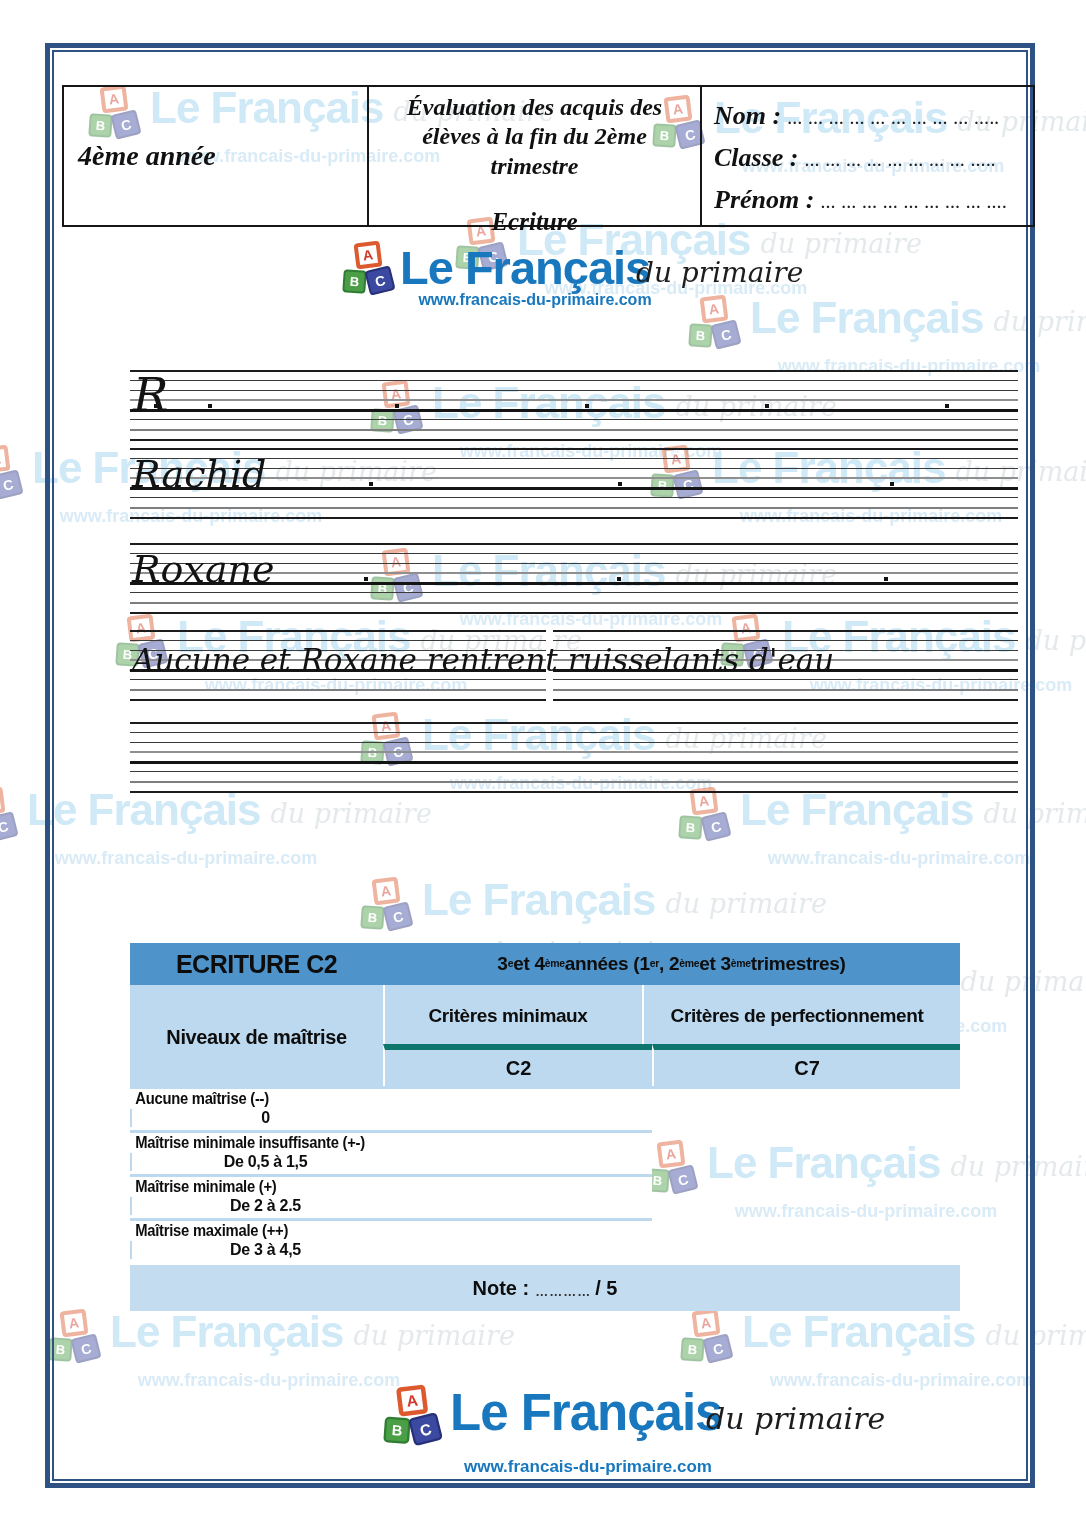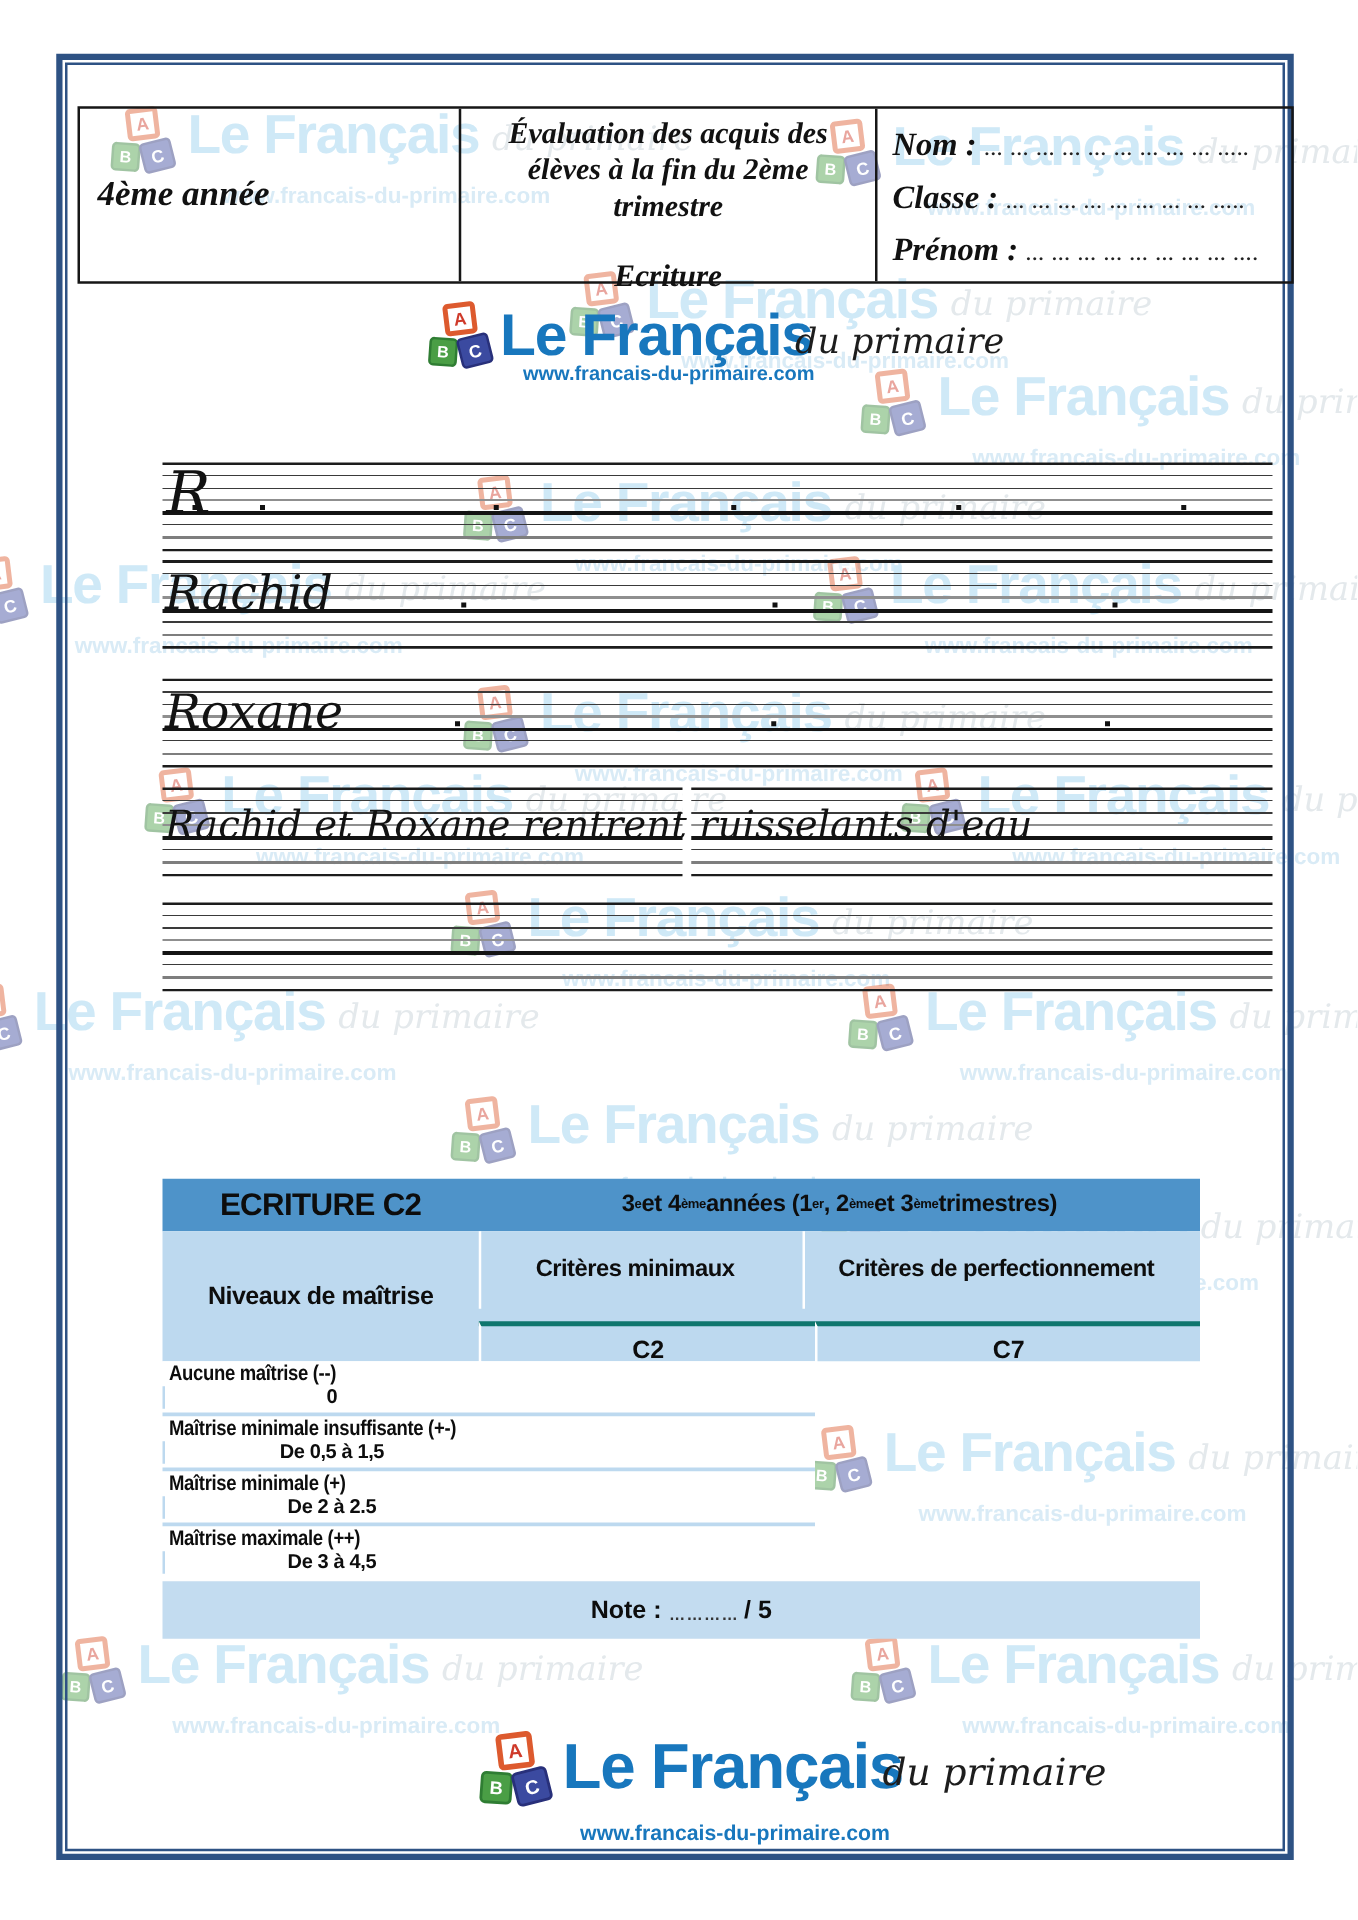--- a/index.html
+++ b/index.html
@@ -73,22 +73,22 @@
   .sc-title{width:253px;display:flex;align-items:center;justify-content:center;font-size:25px;letter-spacing:-0.5px;}
   .sc-scope{width:577px;display:flex;align-items:center;justify-content:center;font-size:19px;letter-spacing:-0.3px;}
   .sc-scope sup{font-size:0.55em;vertical-align:super;line-height:0;}
   .sc-mid{position:absolute;left:0;top:42px;width:100%;height:104px;background:#bdd9ef;}
   .sc-col1h{position:absolute;left:0;top:0;width:253px;height:104px;display:flex;align-items:center;
             justify-content:center;font-size:20px;letter-spacing:-0.4px;}
   .sc-c2h,.sc-c3h{position:absolute;top:0;height:62px;display:flex;align-items:center;justify-content:center;
             font-size:19px;letter-spacing:-0.4px;border-left:2px solid #fff;box-sizing:border-box;}
   .sc-c2h{left:253px;width:248px;}
   .sc-c3h{left:512px;width:308px;}
-  .sc-c2s,.sc-c3s{position:absolute;top:72px;height:42px;display:flex;align-items:center;justify-content:center;
-            font-size:20px;border-left:2px solid #fff;border-top:4px solid #0f766e;box-sizing:border-box;}
+  .sc-c2s,.sc-c3s{position:absolute;top:59px;height:42px;display:flex;align-items:center;justify-content:center;
+            font-size:20px;border-left:2px solid #fff;border-top:6px solid #0f766e;box-sizing:border-box;}
   .sc-c2s{left:253px;width:269px;}
   .sc-c3s{left:522px;width:308px;}
   .sc-body{position:absolute;left:0;top:146px;width:522px;height:176px;background:#fff;}
   .sc-row{position:relative;height:41px;border-bottom:3px solid #bdd9ef;display:flex;box-sizing:content-box;flex-direction:column;}
   .sc-row:last-child{border-bottom:none;height:44px;}
   .sc-label{width:253px;display:flex;align-items:center;padding-left:6px;box-sizing:border-box;
             font-size:17px;white-space:nowrap;transform:scaleX(0.87);transform-origin:left center;letter-spacing:-0.3px;}
   .sc-value{width:269px;display:flex;align-items:center;justify-content:center;
             border-left:2px solid #bdd9ef;box-sizing:border-box;font-size:16px;letter-spacing:-0.3px;}
   .sc-merged{position:absolute;left:522px;top:146px;width:308px;height:176px;background:#fff;
@@ -362,21 +362,21 @@
     <span class="gdot" style="left:754px;"></span>
   </div>
   <div class="wgroup" style="top:448px;">
     <span class="cursive" style="left:2px;top:7px;font-size:38px;">Rachid</span>
     <span class="gdot" style="left:239px;"></span>
     <span class="gdot" style="left:488px;"></span>
     <span class="gdot" style="left:760px;"></span>
   </div>
   <div class="wgroup" style="top:630px;">
     <span class="gsplit"></span>
-    <span class="cursive" style="left:2px;top:15px;font-size:31px;">Rachid et Roxane rentrent ruisselants d'eau</span>
+    <span class="cursive" style="left:2px;top:15px;font-size:31px;">Aucune et Roxane rentrent ruisselants d'eau</span>
   </div>
   <div class="wgroup" style="top:722px;">
     <span class="cursive" style="left:2px;top:15px;font-size:31px;"></span>
   </div>
 
   <div class="score">
     <div class="sc-head">
       <div class="sc-title">ECRITURE C2</div>
       <div class="sc-scope">
         <span>3</span>

